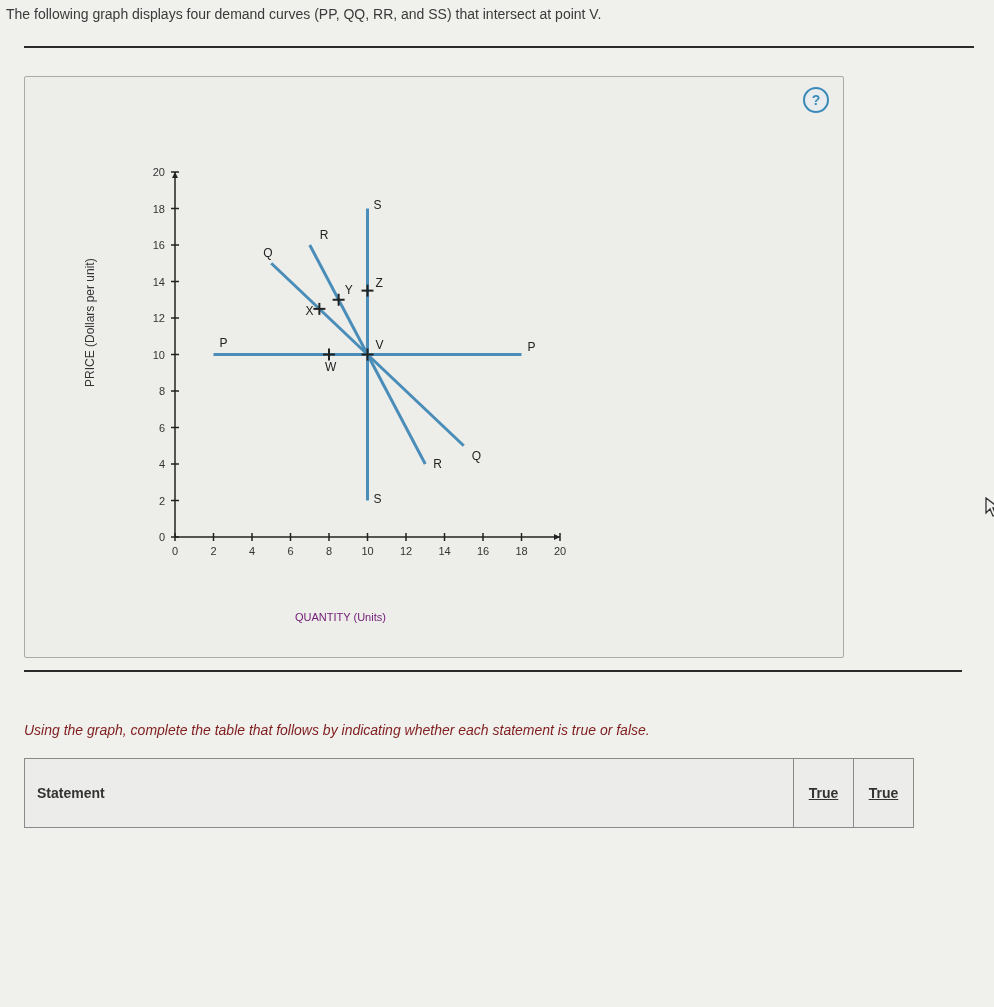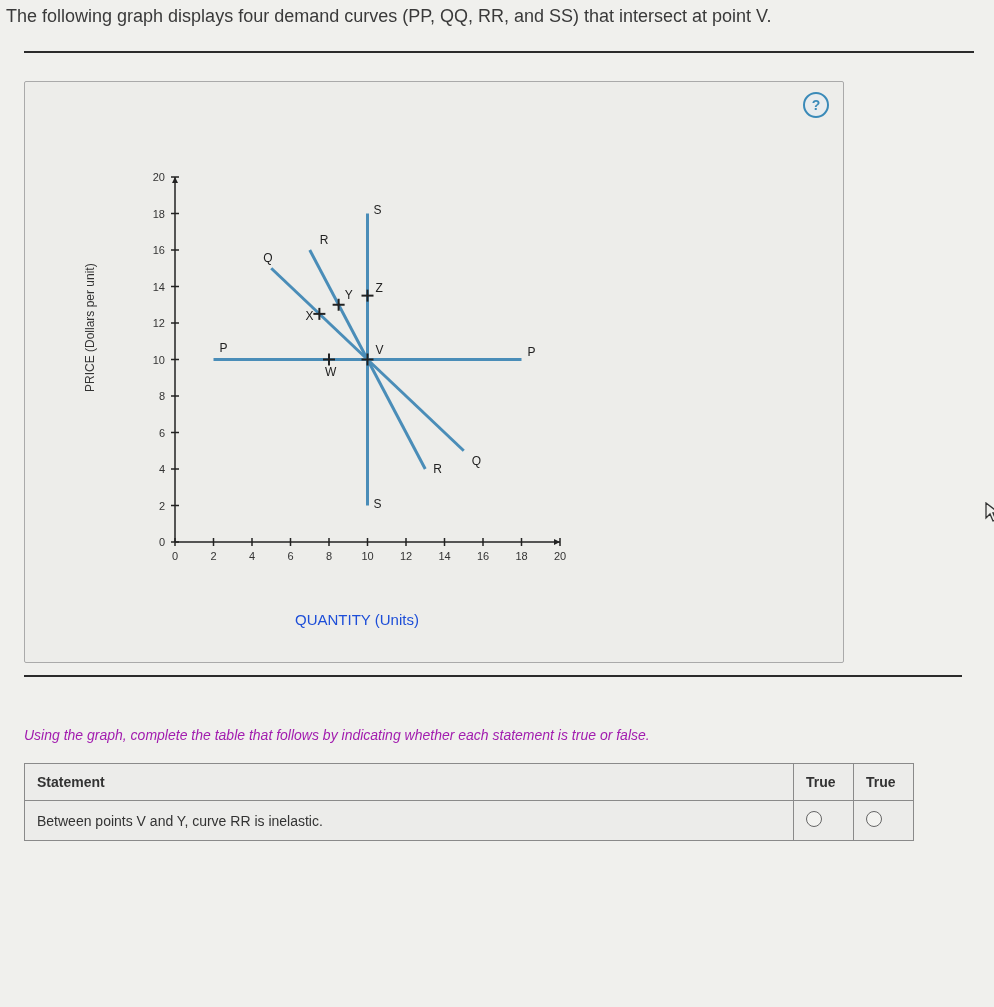--- a/index.html
+++ b/index.html
@@ -5,21 +5,21 @@
   * { box-sizing: border-box; }
   body {
     margin: 0;
     padding: 0;
     font-family: Arial, Helvetica, sans-serif;
     background: #f0f0ed;
     color: #333;
     width: 994px;
   }
   .page { padding: 6px 12px 20px 6px; }
-  .intro { font-size: 18px; color: #3a3a3a; margin-bottom: 24px; }
+  .intro { font-size: 14px; color: #3a3a3a; margin-bottom: 24px; }
   .hr-strong { border: none; border-top: 2px solid #2b2b2b; margin: 12px 8px 28px 18px; }
   .hr-strong2 { border: none; border-top: 2px solid #2b2b2b; margin: 12px 20px 50px 18px; }
   .graph-panel {
     background: #ededea;
     border: 1px solid #aaa;
     border-radius: 2px;
     width: 820px;
     margin-left: 18px;
     position: relative;
     padding: 20px 10px 40px 10px;
@@ -51,56 +51,57 @@
     left: -12px; top: 230px;
     transform: rotate(-90deg);
     transform-origin: left top;
     font-size: 12px;
     color: #333;
     white-space: nowrap;
   }
   .xlabel {
     position: absolute;
     left: 200px; bottom: -6px;
-    font-size: 15px;
-    color: #1d4ed8;
+    font-size: 11px;
+    color: #701a75;
   }
   svg.plot {
     position: absolute;
     left: 50px;
     top: 10px;
   }
   .tick-label { font-size: 11px; fill: #333; }
   .curve { stroke: #4a8db8; stroke-width: 3; fill: none; }
   .axis { stroke: #222; stroke-width: 1.5; }
   .tick { stroke: #222; stroke-width: 1.5; }
   .point-mark { stroke: #222; stroke-width: 2; }
   .pt-label { font-size: 12px; fill: #222; }
   .prompt {
     font-style: italic;
     font-size: 14px;
     margin: 10px 0 20px 18px;
-    color: #a21caf;
+    color: #7f1d1d;
   }
   table.tf {
     width: 890px;
     margin-left: 18px;
     border-collapse: collapse;
     font-size: 14px;
   }
   table.tf th, table.tf td {
     border: 1px solid #8a8a8a;
-    padding: 10px 12px;
+    padding: 26px 12px;
     text-align: left;
     background: #ececea;
   }
   table.tf th { font-weight: bold; }
   table.tf td.radio-cell, table.tf th.radio-head {
-    text-align: left;
+    text-align: center;
     width: 60px;
+    text-decoration: underline;
   }
   .radio {
     width: 16px; height: 16px;
     border: 1.5px solid #666;
     border-radius: 50%;
     display: inline-block;
     background: #f3f3f0;
   }
   .cursor-icon {
     position: absolute;
@@ -214,20 +215,15 @@
 
   <table class="tf">
     <thead>
       <tr>
         <th>Statement</th>
         <th class="radio-head">True</th>
         <th class="radio-head">True</th>
       </tr>
     </thead>
     <tbody>
-      <tr>
-        <td>Between points V and Y, curve RR is inelastic.</td>
-        <td class="radio-cell"><span class="radio"></span></td>
-        <td class="radio-cell"><span class="radio"></span></td>
-      </tr>
     </tbody>
   </table>
 </div>
 
 </body></html>

